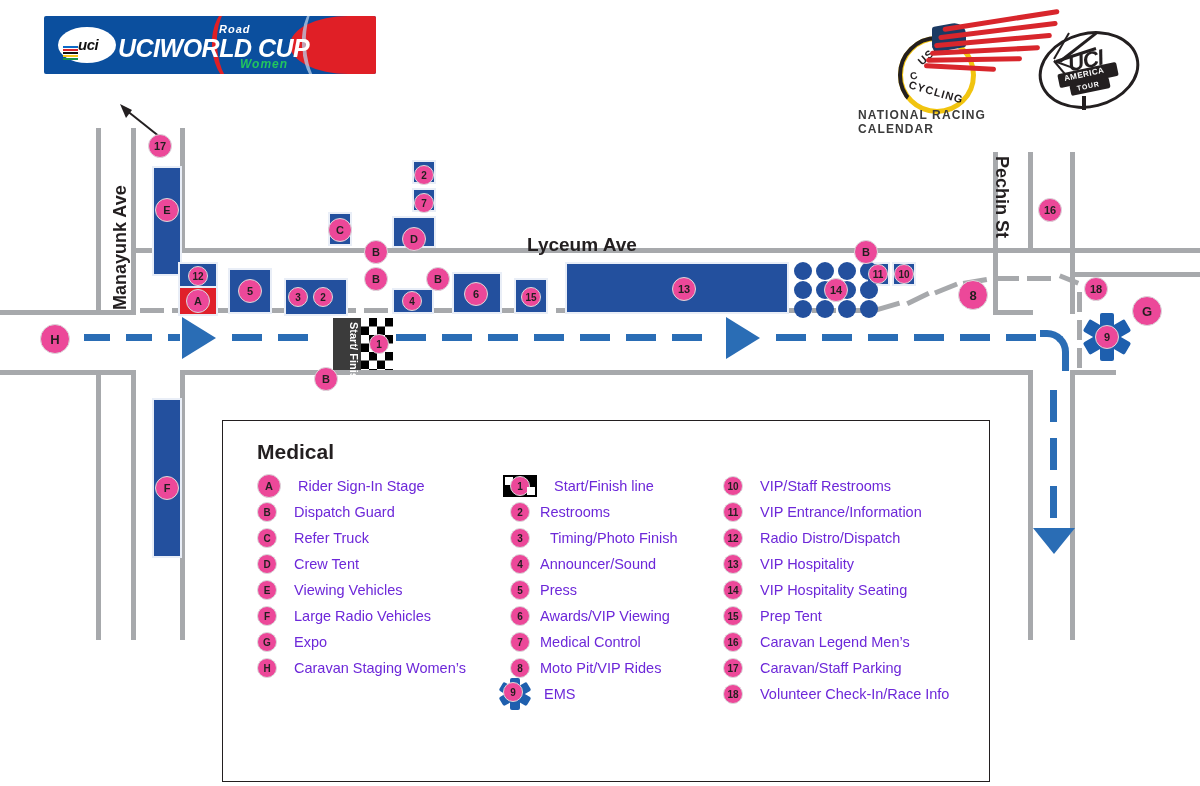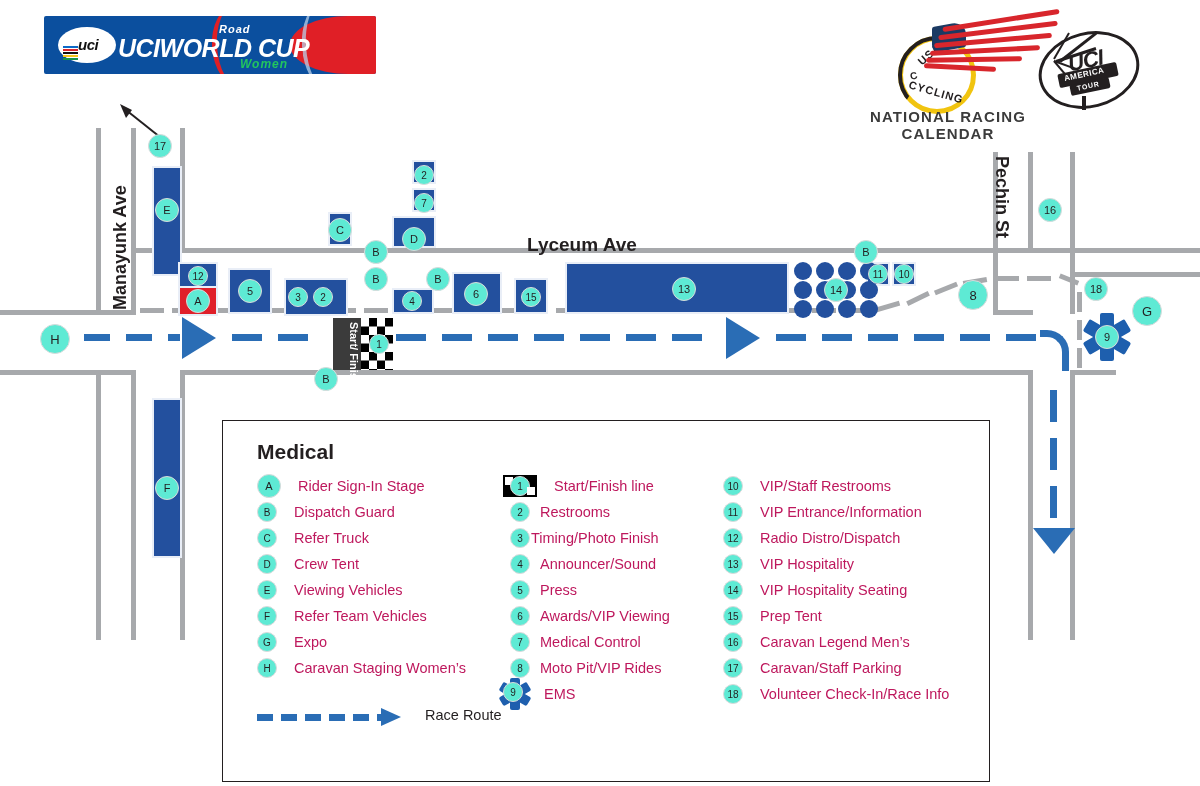--- a/index.html
+++ b/index.html
@@ -37,38 +37,38 @@
   #usac-ring:after{content:"";position:absolute;left:-5px;top:-5px;width:78px;height:78px;border-radius:50%;
      border:4px solid #231f20;box-sizing:border-box;clip-path:polygon(0 0,62% 0,0 100%);}
   .usac-word{position:absolute;font-size:11px;font-weight:bold;color:#231f20;letter-spacing:1px;}
   #usac-usa{left:32px;top:34px;transform:rotate(-42deg);}
   #usac-c{left:26px;top:56px;transform:rotate(-14deg);font-size:10px;}
   #usac-cyc{left:24px;top:72px;transform:rotate(16deg);}
   #usac-flagwrap{position:absolute;left:40px;top:0px;width:140px;height:62px;}
   .fs{position:absolute;height:5px;background:#d8262c;border-radius:3px;}
   #usac-blue{position:absolute;left:8px;top:10px;width:34px;height:26px;background:#1b3a63;
      border-radius:2px 14px 2px 8px;transform:skewY(-10deg);}
-  #nrc-text{left:858px;top:108px;width:180px;text-align:center;font-size:15px;font-weight:bold;letter-spacing:1.1px;color:#3b3b3b;}
+  #nrc-text{left:858px;top:108px;width:180px;text-align:left;font-size:12px;font-weight:bold;letter-spacing:1.1px;color:#3b3b3b;}
 
   
   #uci-at-logo{left:1024px;top:26px;width:120px;height:86px;}
   #at-oval{position:absolute;left:14px;top:6px;width:96px;height:70px;border:3px solid #231f20;border-radius:50%;transform:rotate(-14deg);}
   #at-uci{position:absolute;left:44px;top:22px;font-size:22px;font-weight:bold;font-style:italic;color:#231f20;transform:rotate(-12deg);letter-spacing:-1px;}
   #at-plate{position:absolute;left:34px;top:42px;width:60px;height:14px;background:#231f20;border-radius:2px;transform:rotate(-12deg);}
   #at-plate span{position:absolute;left:6px;top:1px;font-size:8px;font-weight:bold;color:#fff;letter-spacing:.5px;}
   #at-plate2{position:absolute;left:46px;top:55px;width:40px;height:11px;background:#231f20;border-radius:2px;transform:rotate(-12deg);}
   #at-plate2 span{position:absolute;left:7px;top:1px;font-size:7px;font-weight:bold;color:#fff;letter-spacing:.8px;}
   .at-ray{position:absolute;background:#231f20;transform-origin:0 50%;}
 
   
   .roadline{position:absolute;background:#a7a9ac;}
   .bld{position:absolute;background:#23509e;border:2px solid #e9eef7;box-sizing:border-box;}
   .bld.red{background:#e0202a;}
-  .marker{position:absolute;border-radius:50%;background:#5eead4;border:1.5px solid #d9dadb;
-     color:#231f20;font-size:11px;font-weight:normal;display:flex;align-items:center;justify-content:center;
+  .marker{position:absolute;border-radius:50%;background:#ec4899;border:1.5px solid #d9dadb;
+     color:#231f20;font-size:11px;font-weight:bold;display:flex;align-items:center;justify-content:center;
      box-sizing:border-box;}
   .marker.sm{width:20px;height:20px;font-size:10px;}
   .marker.md{width:24px;height:24px;font-size:11px;}
   .marker.lg{width:30px;height:30px;font-size:13px;}
   .streetlabel{position:absolute;font-size:18px;font-weight:bold;color:#231f20;white-space:nowrap;}
   .vert-up{transform-origin:0 0;transform:rotate(-90deg);}
   .vert-dn{transform-origin:0 0;transform:rotate(90deg);}
 
   .dashbar{position:absolute;height:5px;background:#a7a9ac;}
   .routedash{position:absolute;height:7px;background:#2a6db5;}
@@ -95,21 +95,21 @@
   .ems i:nth-child(1){transform:rotate(0deg);}
   .ems i:nth-child(2){transform:rotate(60deg);}
   .ems i:nth-child(3){transform:rotate(120deg);}
 
   
   #legend-box{left:222px;top:420px;width:768px;height:362px;border:1.5px solid #231f20;background:#fff;box-sizing:border-box;}
   #legend-title{position:absolute;left:34px;top:19px;font-size:21px;font-weight:bold;}
   .legcol{position:absolute;top:52px;}
   .legrow{position:relative;height:26px;display:flex;align-items:center;}
   .legrow .marker{position:relative;flex:0 0 auto;}
-  .legrow .ltext{margin-left:17px;font-size:14.5px;color:#be185d;white-space:nowrap;}
+  .legrow .ltext{margin-left:17px;font-size:14.5px;color:#6d28d9;white-space:nowrap;}
   #legcol1{left:34px;width:250px;}
   #legcol2{left:280px;width:225px;}
   #legcol3{left:500px;width:260px;}
   .sfchip{position:relative;width:34px;height:22px;background:#000;display:flex;align-items:center;justify-content:center;flex:0 0 auto;}
   .sfchip:before{content:"";position:absolute;left:2px;top:2px;width:8px;height:8px;background:#fff;}
   .sfchip:after{content:"";position:absolute;right:2px;bottom:2px;width:8px;height:8px;background:#fff;}
   .sfchip .marker{position:absolute;left:7px;top:1px;}
   #route-legend{position:absolute;left:34px;top:285px;width:250px;height:22px;}
   .rl-dash{position:absolute;top:8px;height:7px;background:#2a6db5;}
   .rl-arrow{position:absolute;left:124px;top:2px;width:0;height:0;border-left:20px solid #2a6db5;
@@ -370,57 +370,47 @@
       <div class="legrow">
           <div class="marker sm">D</div>
           <div class="ltext">Crew Tent</div>
         </div>
       <div class="legrow">
           <div class="marker sm">E</div>
           <div class="ltext">Viewing Vehicles</div>
         </div>
       <div class="legrow">
           <div class="marker sm">F</div>
-          <div class="ltext">Refer Team Vehicles</div>
+          <div class="ltext">Large Radio Vehicles</div>
         </div>
       <div class="legrow">
           <div class="marker sm">G</div>
           <div class="ltext">Expo</div>
         </div>
       <div class="legrow">
           <div class="marker sm">H</div>
           <div class="ltext">Caravan Staging Women’s</div>
         </div>
     </div>
 
-    <div class="abs" id="route-legend">
-      <div class="rl-dash" style="left:0px;width:16px;"></div>
-      <div class="rl-dash" style="left:24px;width:16px;"></div>
-      <div class="rl-dash" style="left:48px;width:16px;"></div>
-      <div class="rl-dash" style="left:72px;width:16px;"></div>
-      <div class="rl-dash" style="left:96px;width:16px;"></div>
-      <div class="rl-dash" style="left:120px;width:10px;"></div>
-      <div class="rl-arrow"></div>
-      <div class="ltext">Race Route</div>
-    </div>
 
     <div class="legcol" id="legcol2">
       <div class="legrow">
         <div class="sfchip">
             <div class="marker sm">1</div>
           </div>
         <div class="ltext">Start/Finish line</div>
       </div>
       <div class="legrow">
           <div class="marker sm" style="margin-left:7px">2</div>
           <div class="ltext" style="margin-left:10px">Restrooms</div>
         </div>
       <div class="legrow">
           <div class="marker sm" style="margin-left:7px">3</div>
-          <div class="ltext" style="margin-left:1px">Timing/Photo Finish</div>
+          <div class="ltext" style="margin-left:20px">Timing/Photo Finish</div>
         </div>
       <div class="legrow">
           <div class="marker sm" style="margin-left:7px">4</div>
           <div class="ltext" style="margin-left:10px">Announcer/Sound</div>
         </div>
       <div class="legrow">
           <div class="marker sm" style="margin-left:7px">5</div>
           <div class="ltext" style="margin-left:10px">Press</div>
         </div>
       <div class="legrow">

